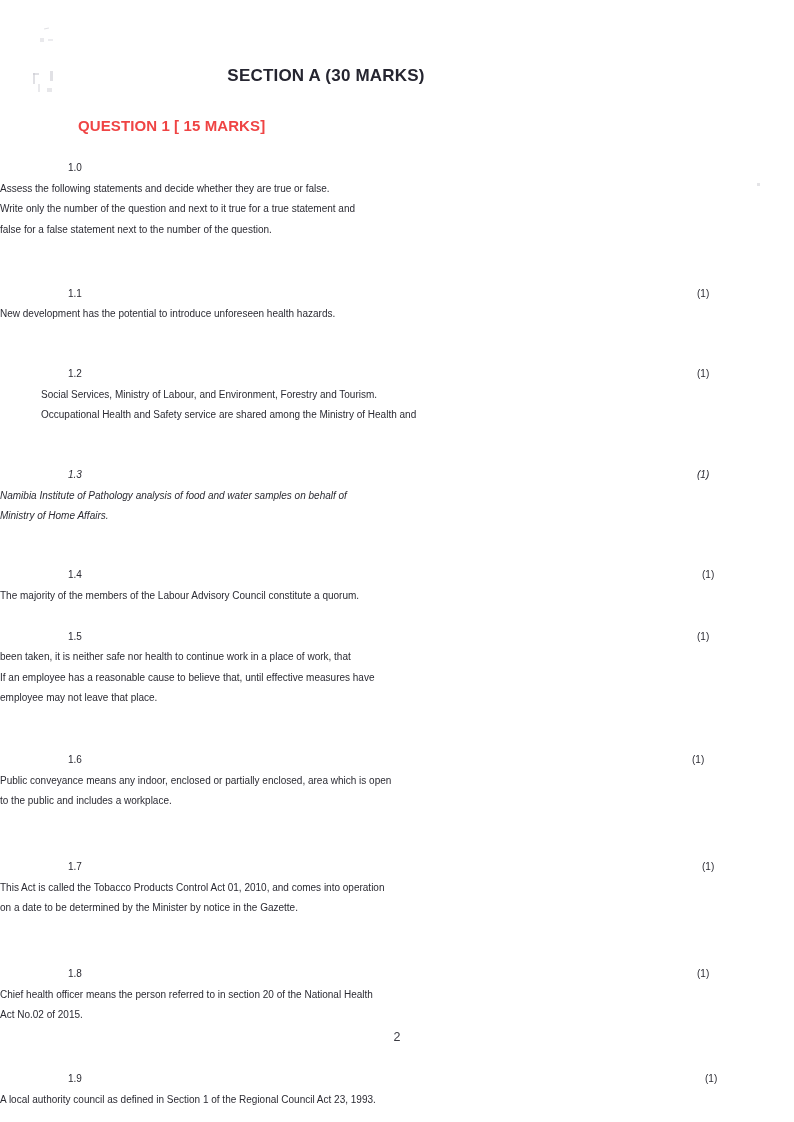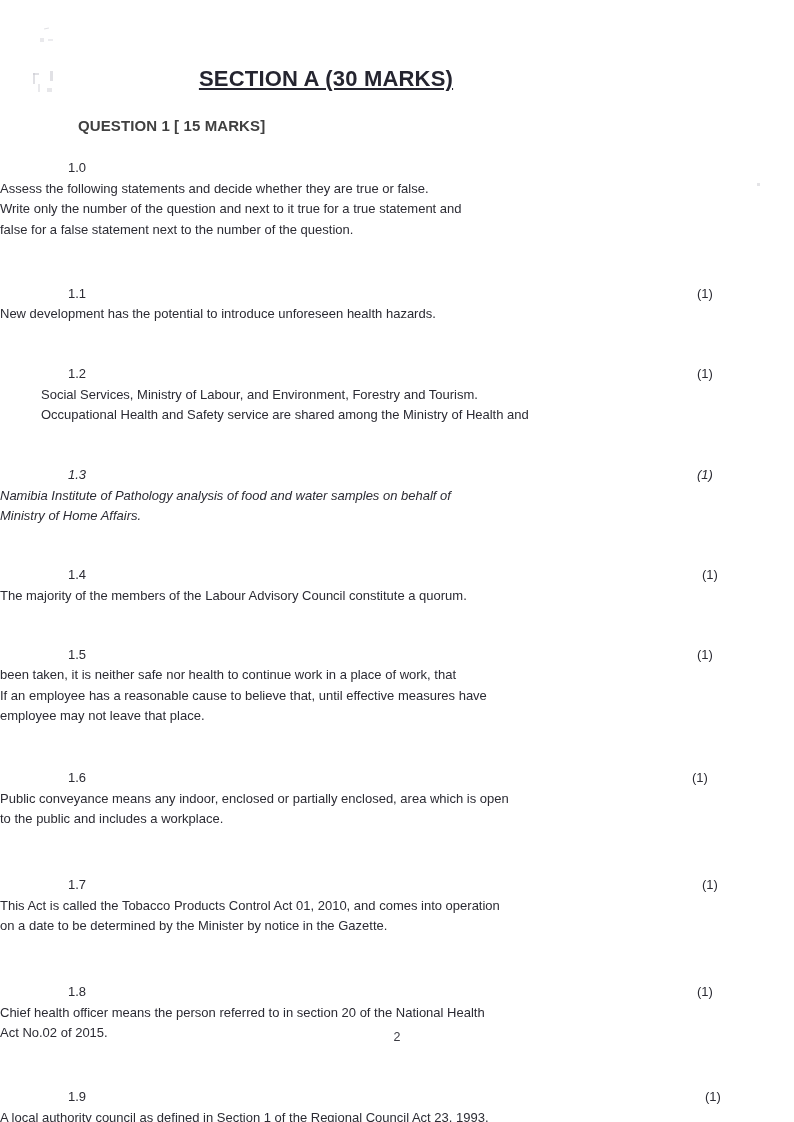--- a/index.html
+++ b/index.html
@@ -34,49 +34,48 @@
   .art-g { left: 50px; top: 71px; width: 3px;  height: 10px; }
   .art-h { left: 47px; top: 88px; width: 5px;  height: 4px; opacity: .45; }
   .art-i { left: 757px; top: 183px; width: 3px; height: 3px; opacity: .5; }
 
   .doc-title {
     position: absolute;
     top: 66px;
     left: 0;
     width: 652px;
     text-align: center;
-    font-size: 22px;
+    font-size: 17px;
     font-weight: bold;
     letter-spacing: .2px;
     color: #252530;
-    text-decoration: underline;
   }
 
   .question-heading {
     position: absolute;
     top: 117px;
     left: 78px;
     font-size: 15px;
     font-weight: bold;
     letter-spacing: .1px;
-    color: #404040;
+    color: #ef4444;
   }
 
   .items {
     position: absolute;
     top: 158px;
     left: 0;
     width: 794px;
   }
 
   .item {
     position: relative;
     display: block;
     padding: 0 0 0 0;
-    font-size: 13px;
+    font-size: 10px;
     line-height: 20.5px;
   }
   .item .num {
     position: absolute;
     left: 68px;
     top: 0;
     width: 52px;
     text-align: left;
     white-space: nowrap;
   }
@@ -97,21 +96,21 @@
     white-space: nowrap;
   }
 
   
   .item.m-tight  .marks { left: 692px; }
   .item.m-right  .marks { left: 705px; }
   .item.m-right2 .marks { left: 702px; }
 
   
   .sp-0  { margin-top: 0px; }
-  .sp-a  { margin-top: 18px; }
+  .sp-a  { }
   .sp-b  { margin-top: 19px; padding-left: 41px; }
   .sp-c  { margin-top: 19px; font-style: italic; }
   .sp-d  { margin-top: 18px; }
   .sp-e  { margin-top: 23px; }
   .sp-f  { margin-top: 21px; }
   .sp-g  { margin-top: 25px; }
   .sp-i  { margin-top: 23px; }
 
   .page-number {
     position: absolute;

